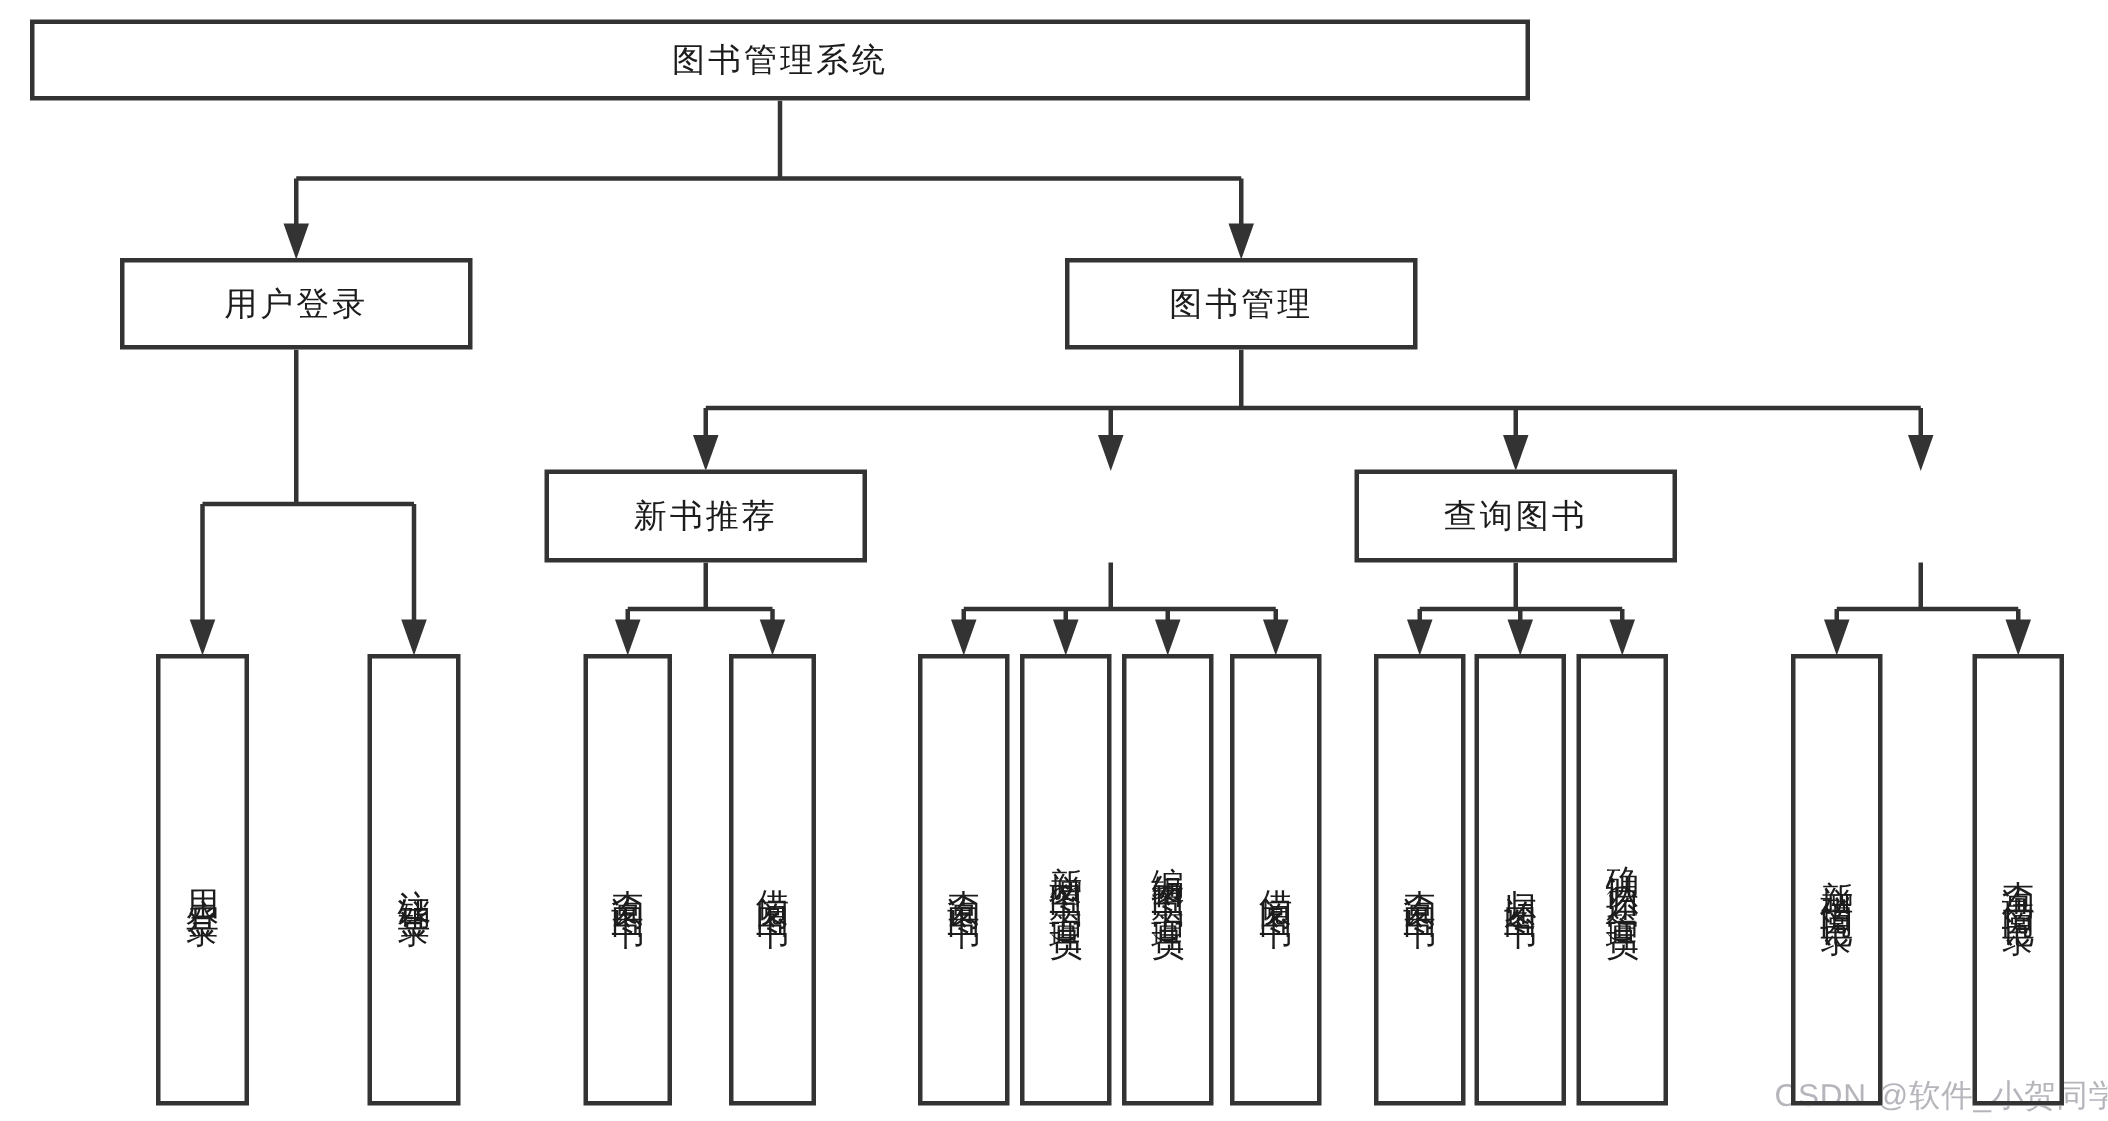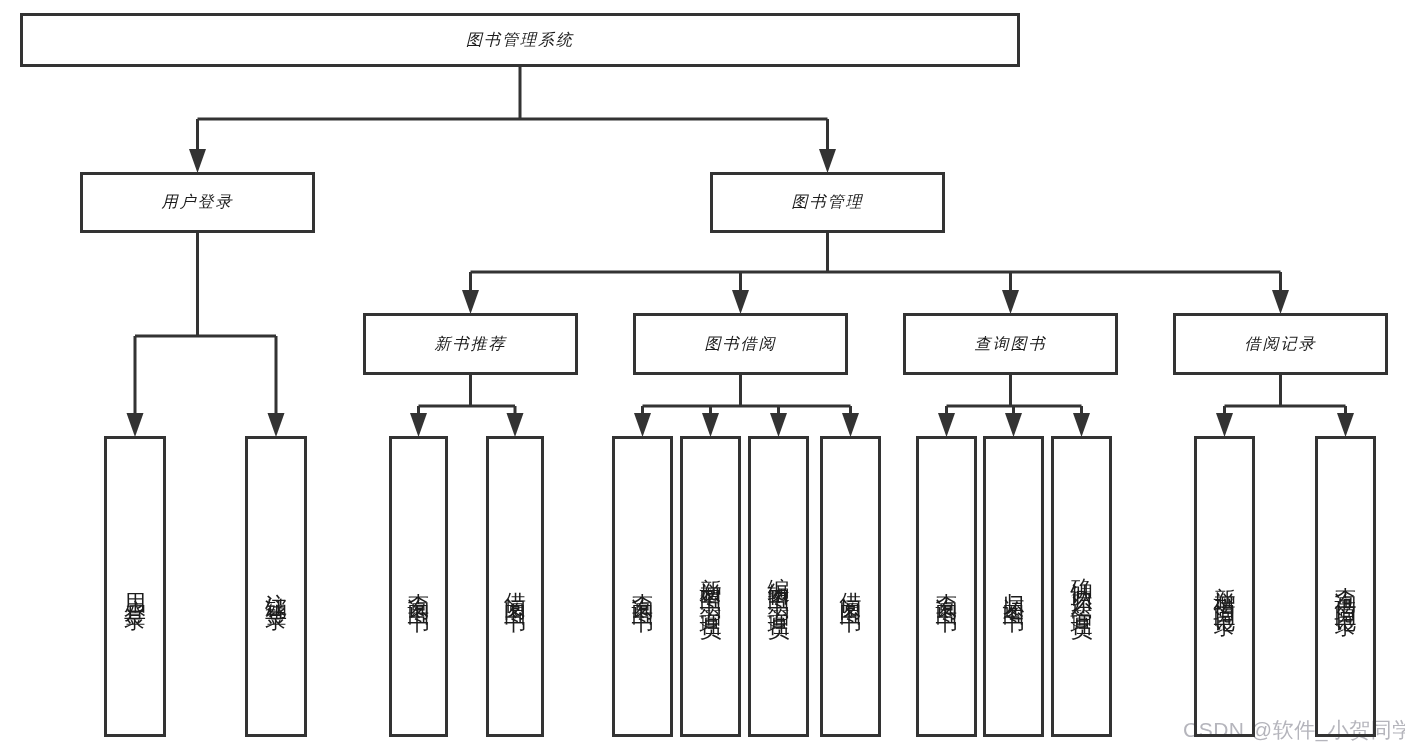--- a/index.html
+++ b/index.html
@@ -35,24 +35,23 @@
     position: absolute;
     box-sizing: border-box;
     border: 3px solid var(--box-border, #333333);
     background: var(--box-fill, #ffffff);
     color: var(--text, #1c1c1c);
     display: flex;
     align-items: center;
     justify-content: center;
   }
   .h-label {
-    font-size: 16px;
+    font-size: 22px;
     letter-spacing: 2px;
     white-space: nowrap;
-    font-style: italic;
   }
   .v-label {
     writing-mode: vertical-rl;
     text-orientation: mixed;
     font-size: 22px;
     letter-spacing: 6px;
     white-space: nowrap;
     line-height: 1;
   }
   .watermark {
@@ -114,28 +113,22 @@
   <div class="node" style="left:80px;top:172px;width:235px;height:61px">
     <span class="h-label">用户登录</span>
   </div>
   <div class="node" style="left:363px;top:313px;width:215px;height:62px">
     <span class="h-label">新书推荐</span>
   </div>
 
   <div class="node" style="left:710px;top:172px;width:235px;height:61px">
     <span class="h-label">图书管理</span>
   </div>
-  <div class="node" style="left:633px;top:313px;width:215px;height:62px">
-    <span class="h-label">图书借阅</span>
-  </div>
   <div class="node" style="left:903px;top:313px;width:215px;height:62px">
     <span class="h-label">查询图书</span>
-  </div>
-  <div class="node" style="left:1173px;top:313px;width:215px;height:62px">
-    <span class="h-label">借阅记录</span>
   </div>
 
   <div class="node" style="left:104px;top:436px;width:62px;height:301px">
     <span class="v-label">用户登录</span>
   </div>
   <div class="node" style="left:245px;top:436px;width:62px;height:301px">
     <span class="v-label">注销登录</span>
   </div>
 
   <div class="node" style="left:389px;top:436px;width:59px;height:301px">

